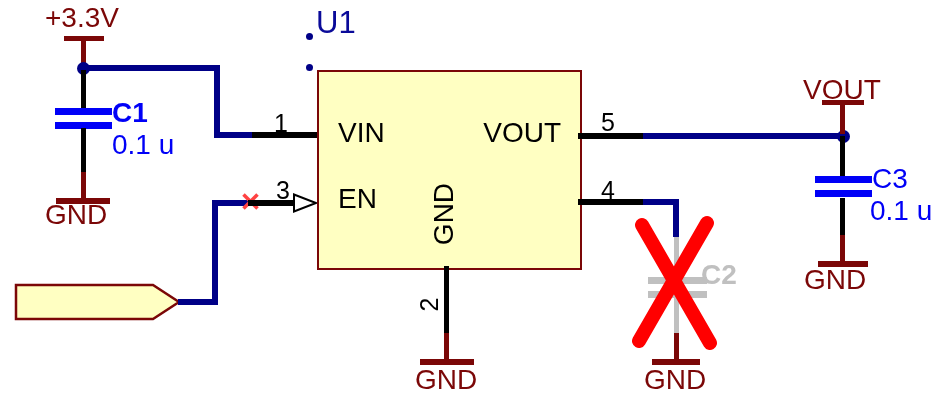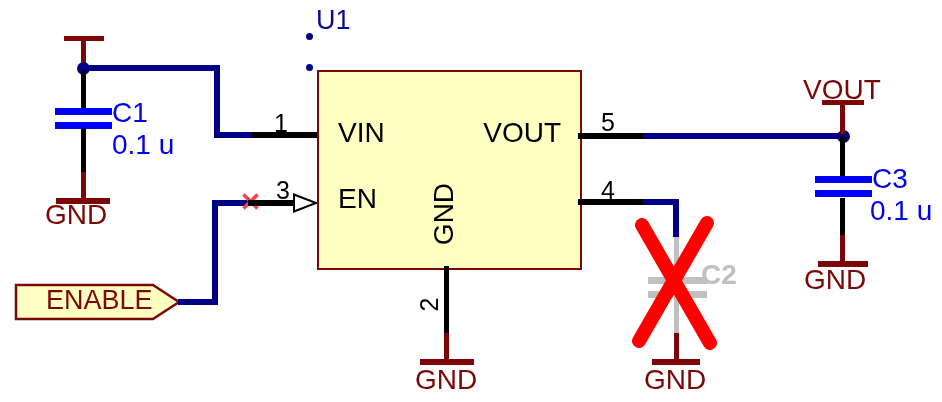--- a/index.html
+++ b/index.html
@@ -1,66 +1,66 @@
 <!DOCTYPE html>
 <html style="--wire-navy: #000087; --component-maroon: #7B0707; --capacitor-blue: #0000F7; --ic-fill: #FFFFC2; --label-navy: #0A0A99; --disabled-gray: #C0C0C0; --error-red: #FF0000; --error-x-red: #FF4242; --pin-black: #000000;"><head>
 <meta charset="utf-8">
 <style>
   html,body{margin:0;padding:0;background:#fff;}
   .canvas{position:relative;width:942px;height:402px;background:#ffffff;
           font-family:"Liberation Sans",sans-serif;overflow:hidden;}
   .abs{position:absolute;}
   .txt{position:absolute;line-height:1;white-space:nowrap;}
-  .f28{font-size:28px;} .f27{font-size:27px;} .f25{font-size:25px;}
+  .f28{font-size:28px;} .f27{font-size:31px;} .f25{font-size:25px;}
   .maroon-text{color:var(--component-maroon,#7B0707);}
   .blue-text{color:var(--capacitor-blue,#0000F7);}
   .navy-text{color:var(--label-navy,#0A0A99);}
   .gray-text{color:var(--disabled-gray,#C0C0C0);font-weight:bold;}
   .black-text{color:var(--pin-black,#000000);}
   .navy-wire{background:var(--wire-navy,#000087);}
   .black-wire{background:var(--pin-black,#000000);}
   .maroon-shape{background:var(--component-maroon,#7B0707);}
   .blue-plate{background:var(--capacitor-blue,#0000F7);}
   .gray-shape{background:var(--disabled-gray,#C0C0C0);}
   .dot{border-radius:50%;background:var(--wire-navy,#000087);}
   .ic-box{background:var(--ic-fill,#FFFFC2);border:2px solid var(--component-maroon,#7B0707);text-decoration:underline;}
   .rot90{transform:rotate(-90deg);}
   .ctr{text-align:center;}
 </style>
 </head>
 <body>
 
 <div class="canvas">
 
+  <div class="txt f28 maroon-text" style="left:45px;top:4px;">+3.3V</div>
   <div class="abs maroon-shape" style="left:64px;top:36px;width:40px;height:5px;"></div>
   <div class="abs maroon-shape" style="left:81px;top:40px;width:5px;height:28px;"></div>
   <div class="abs dot" style="left:77px;top:62px;width:13px;height:13px;"></div>
 
   <div class="abs navy-wire" style="left:83px;top:65px;width:136px;height:6px;"></div>
   <div class="abs navy-wire" style="left:214px;top:65px;width:6px;height:73px;"></div>
   <div class="abs navy-wire" style="left:214px;top:132px;width:44px;height:6px;"></div>
   <div class="abs black-wire" style="left:252px;top:132px;width:65px;height:6px;"></div>
   <div class="txt f25 black-text ctr" style="left:267px;top:111px;width:28px;">1</div>
 
   <div class="abs black-wire" style="left:81px;top:70px;width:5px;height:40px;"></div>
   <div class="abs" style="left:55px;top:106px;width:57px;height:26px;">
     <div class="abs blue-plate" style="left:0;top:2px;width:57px;height:7px;"></div>
     <div class="abs blue-plate" style="left:0;top:16px;width:57px;height:7px;"></div>
   </div>
   <div class="abs black-wire" style="left:81px;top:128px;width:5px;height:45px;"></div>
   <div class="abs maroon-shape" style="left:81px;top:172px;width:5px;height:28px;"></div>
   <div class="abs maroon-shape" style="left:56px;top:198px;width:54px;height:6px;"></div>
   <div class="txt f28 maroon-text" style="left:45px;top:201px;">GND</div>
-  <div class="txt f28 blue-text" style="left:112px;top:99px;">C1</div>
+  <div class="txt f28 blue-text" style="left:112px;top:99px;font-weight:bold;">C1</div>
   <div class="txt f28 blue-text" style="left:112px;top:131px;">0.1 u</div>
 
   <svg class="abs" style="left:14px;top:283px;" width="168" height="38">
     <polygon points="2,2 139,2 165,19 139,36 2,36" style="fill:var(--ic-fill,#FFFFC2);stroke:var(--component-maroon,#7B0707);stroke-width:2.5;"></polygon>
   </svg>
-  <div class="txt f27 maroon-text" style="left:46px;top:287px;">ENABLE</div>
 
   <div class="abs navy-wire" style="left:178px;top:299px;width:40px;height:6px;"></div>
   <div class="abs navy-wire" style="left:212px;top:200px;width:6px;height:105px;"></div>
   <div class="abs navy-wire" style="left:212px;top:200px;width:38px;height:6px;"></div>
   <svg class="abs" style="left:241px;top:192px;" width="19" height="19">
     <line x1="2.5" y1="2.5" x2="16.5" y2="16.5" style="stroke:var(--error-x-red,#FF4242);stroke-width:3.5;"></line>
     <line x1="16.5" y1="2.5" x2="2.5" y2="16.5" style="stroke:var(--error-x-red,#FF4242);stroke-width:3.5;"></line>
   </svg>
   <div class="abs black-wire" style="left:248px;top:200px;width:48px;height:6px;"></div>
   <svg class="abs" style="left:293px;top:193px;" width="26" height="20">

